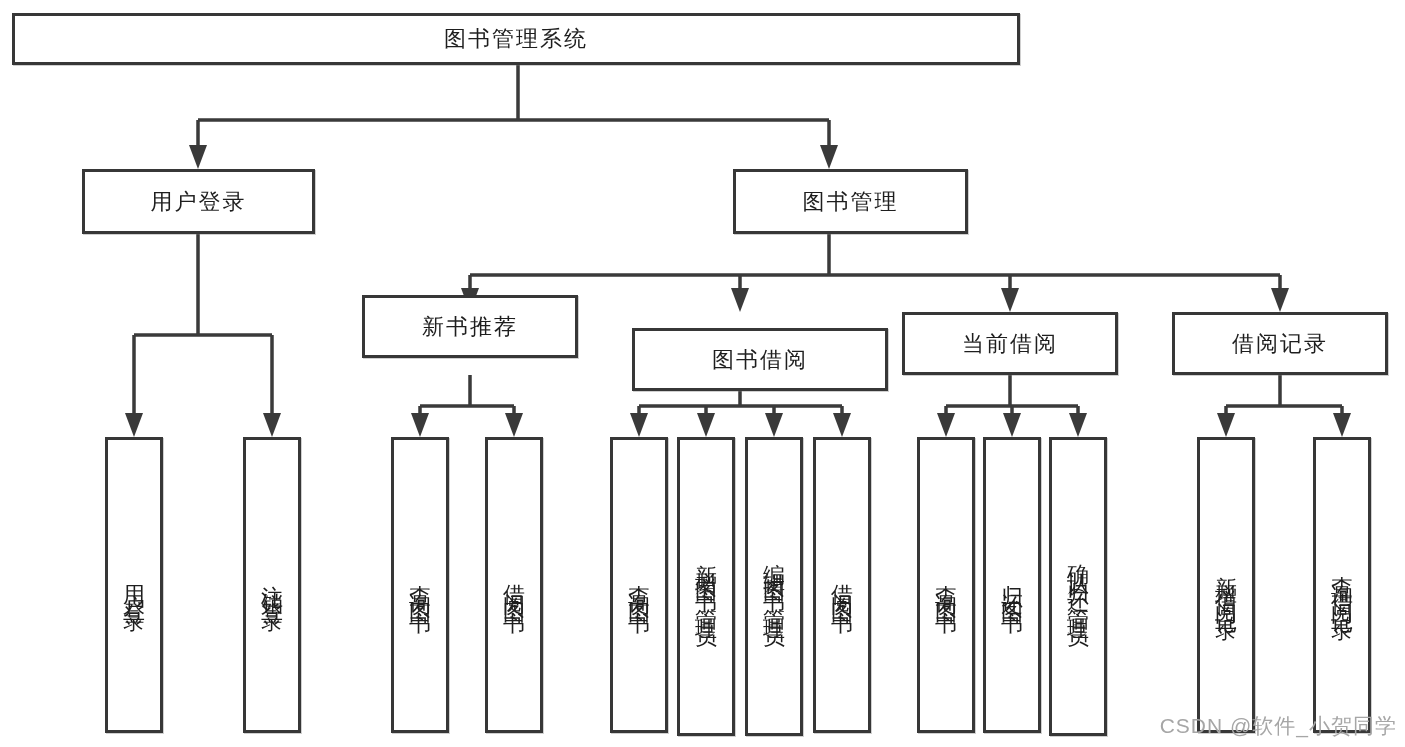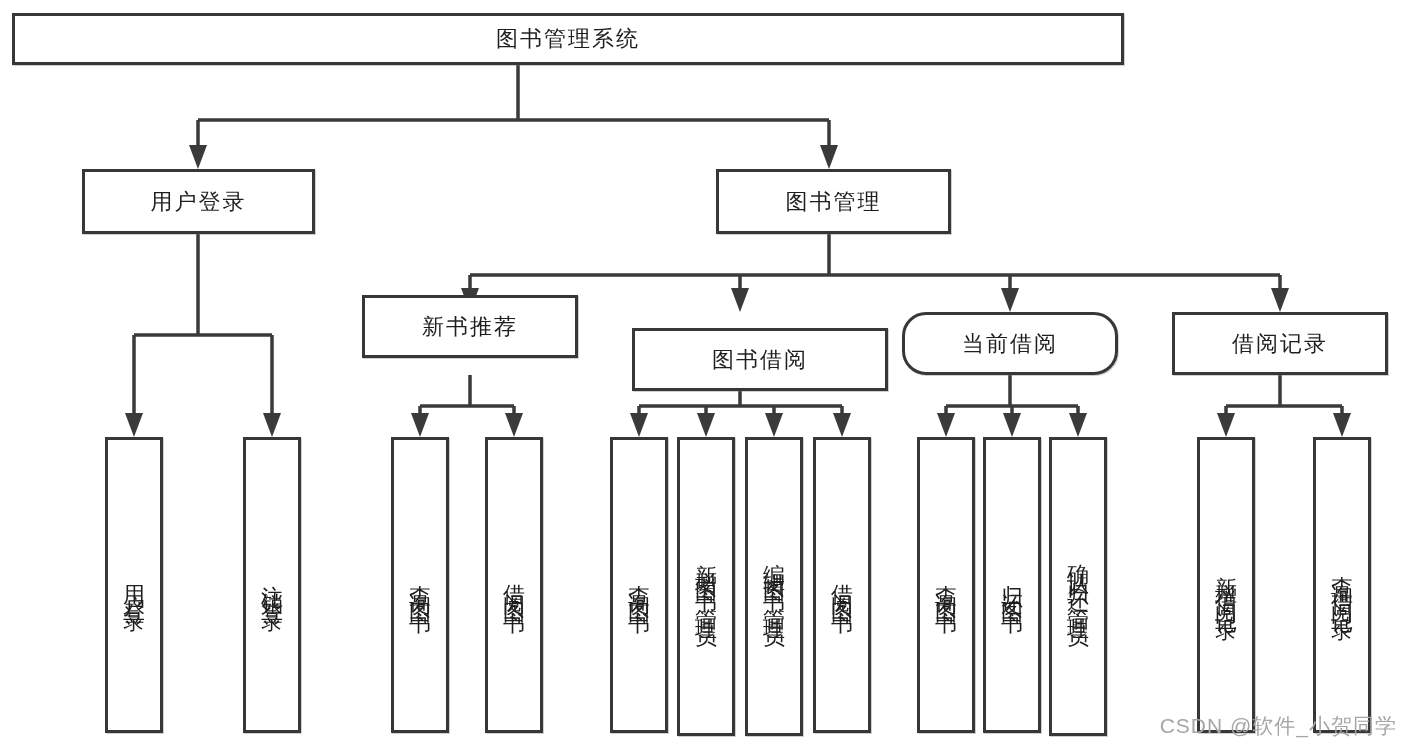--- a/index.html
+++ b/index.html
@@ -83,38 +83,38 @@
       <polygon points="765,413 783,413 774,437"></polygon>
       <polygon points="833,413 851,413 842,437"></polygon>
       <polygon points="937,413 955,413 946,437"></polygon>
       <polygon points="1003,413 1021,413 1012,437"></polygon>
       <polygon points="1069,413 1087,413 1078,437"></polygon>
       <polygon points="1217,413 1235,413 1226,437"></polygon>
       <polygon points="1333,413 1351,413 1342,437"></polygon>
     </g>
   </svg>
 
-  <div class="box" style="left:12px; top:13px; width:1112px; height:52px;">
+  <div class="box" style="left:12px; top:13px; width:1008px; height:52px;">
     <span class="h-label">图书管理系统</span>
   </div>
 
   <div class="box" style="left:82px; top:169px; width:233px; height:65px;">
     <span class="h-label">用户登录</span>
   </div>
-  <div class="box" style="left:716px; top:169px; width:235px; height:65px;">
+  <div class="box" style="left:733px; top:169px; width:235px; height:65px;">
     <span class="h-label">图书管理</span>
   </div>
 
   <div class="box" style="left:362px; top:295px; width:216px; height:63px;">
     <span class="h-label">新书推荐</span>
   </div>
   <div class="box" style="left:632px; top:328px; width:256px; height:63px;">
     <span class="h-label">图书借阅</span>
   </div>
-  <div class="box" style="left:902px; top:312px; width:216px; height:63px;border-radius:24px;">
+  <div class="box" style="left:902px; top:312px; width:216px; height:63px;">
     <span class="h-label">当前借阅</span>
   </div>
   <div class="box" style="left:1172px; top:312px; width:216px; height:63px;">
     <span class="h-label">借阅记录</span>
   </div>
 
   <div class="box" style="left:105px; top:437px; width:58px; height:296px;">
     <span class="v-label">用户登录</span>
   </div>
   <div class="box" style="left:243px; top:437px; width:58px; height:296px;">

